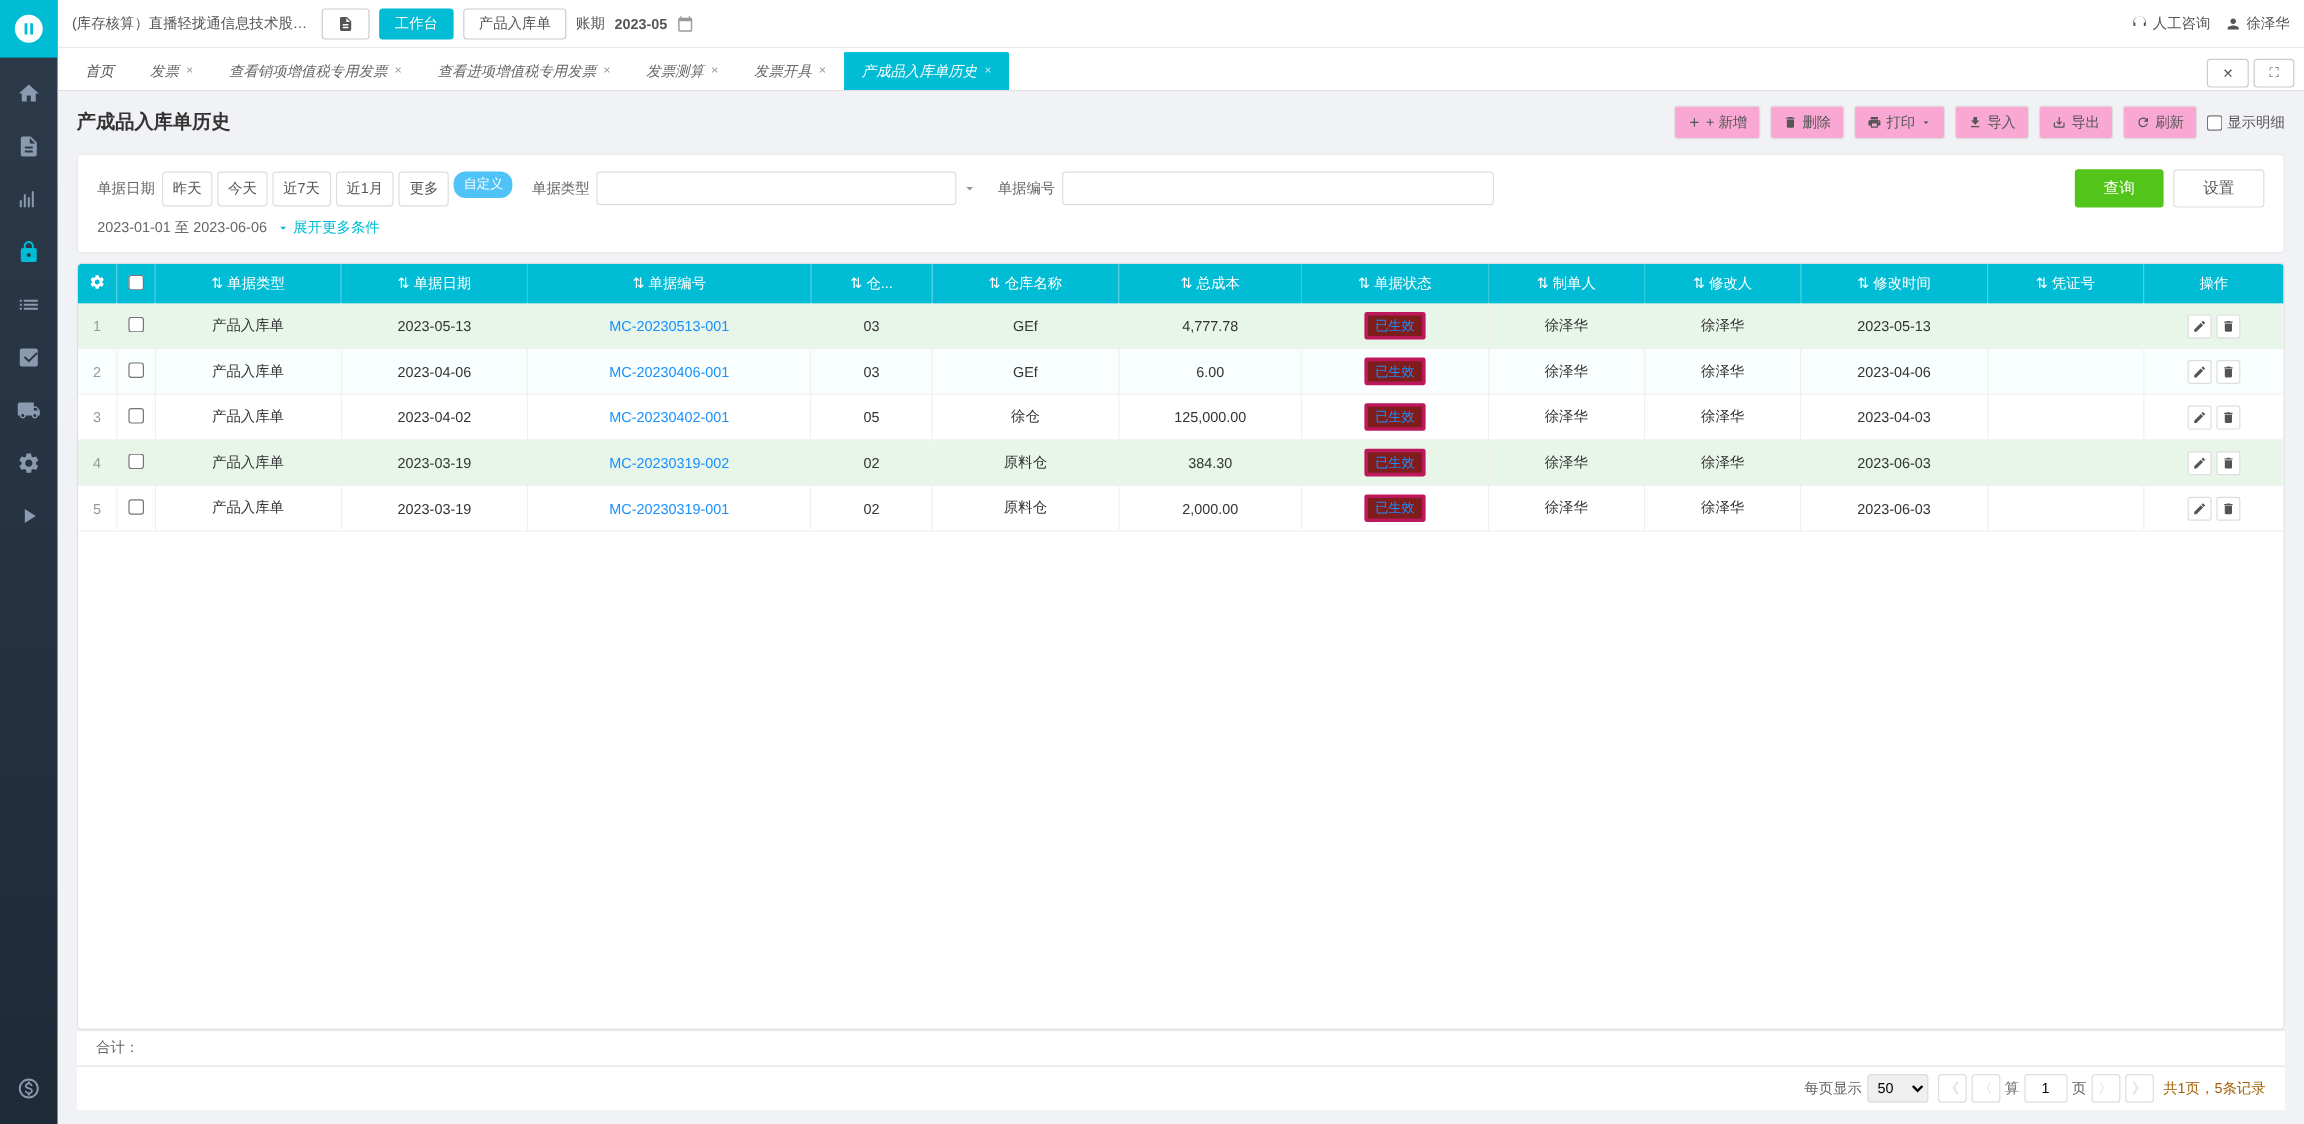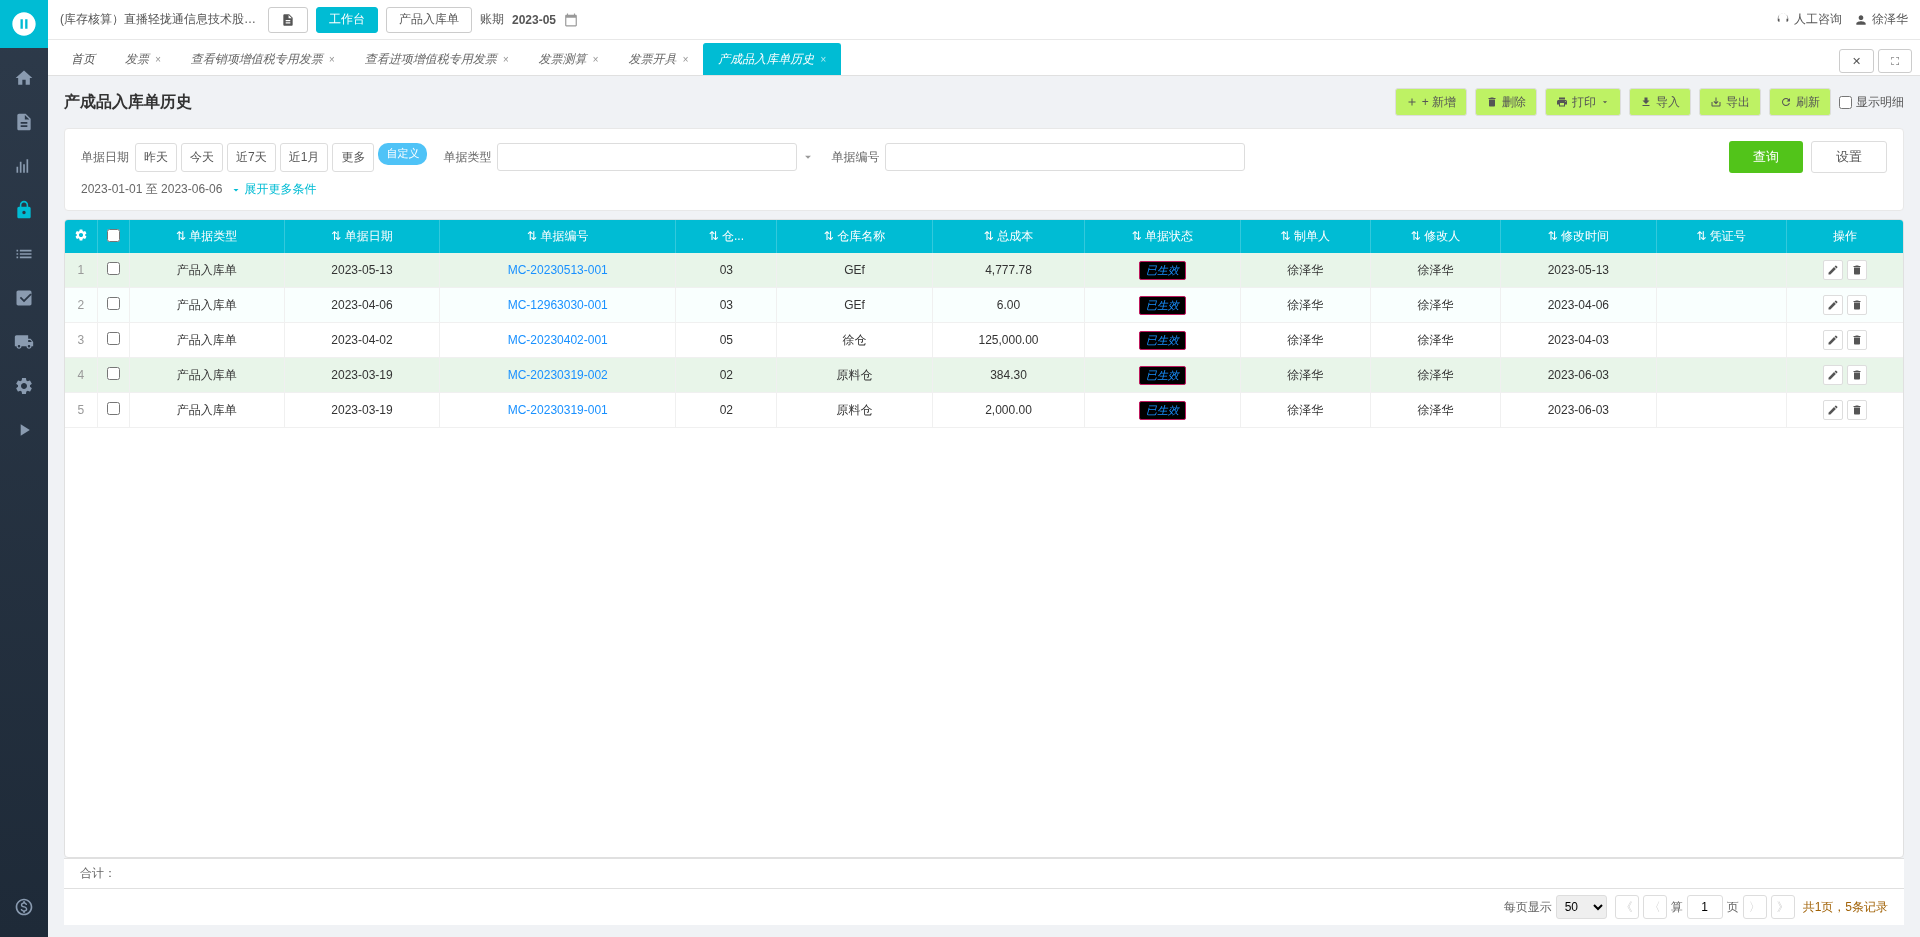--- a/index.html
+++ b/index.html
@@ -36,21 +36,21 @@
     .tab-close { font-size: 10px; color: inherit; opacity: 0.7; cursor: pointer; }
     .tabbar-actions { margin-left: auto; display: flex; align-items: center; gap: 4px; padding-bottom: 2px; }
 
     
     .page-content { flex: 1; overflow: auto; padding: 12px 16px; background: #f0f2f5; display: flex; flex-direction: column; }
 
     
     .page-header { display: flex; align-items: center; justify-content: space-between; margin-bottom: 12px; }
     .page-title { font-size: 16px; font-weight: bold; color: #333; }
     .page-actions { display: flex; align-items: center; gap: 8px; }
-    .action-btn { height: 28px; padding: 0 10px; border-radius: 3px; border: 1px solid #ddd; background: #bef264; cursor: pointer; font-size: 12px; color: #555; display: flex; align-items: center; gap: 4px; white-space: nowrap; }
+    .action-btn { height: 28px; padding: 0 10px; border-radius: 3px; border: 1px solid #ddd; background: #f9a8d4; cursor: pointer; font-size: 12px; color: #555; display: flex; align-items: center; gap: 4px; white-space: nowrap; }
     .show-detail-checkbox { display: flex; align-items: center; gap: 4px; font-size: 12px; color: #555; cursor: pointer; }
 
     
     .filter-area { background: #fff; border: 1px solid #e8e8e8; border-radius: 4px; padding: 12px 16px; margin-bottom: 8px; }
     .filter-row { display: flex; align-items: center; gap: 16px; flex-wrap: wrap; }
     .filter-item { display: flex; align-items: center; gap: 6px; }
     .filter-label { font-size: 12px; color: #666; white-space: nowrap; }
     .filter-quick-btns { display: flex; gap: 4px; }
     .quick-btn { height: 29px; padding: 0 8px; border-radius: 3px; border: 1px solid #ddd; background: #fff; cursor: pointer; font-size: 12px; color: #555; }
     .custom-btn { height: 22px; padding: 0 8px; border-radius: 10px; border: none; background: #4fc3f7; color: #fff; font-size: 11px; cursor: pointer; }
@@ -68,21 +68,21 @@
     thead tr { background: #00bcd4; color: #fff; }
     thead th { padding: 8px 6px; text-align: center; border-right: 1px solid rgba(255,255,255,0.2); white-space: nowrap; font-weight: normal; }
     thead th:last-child { border-right: none; }
     tbody tr { border-bottom: 1px solid #f0f0f0; }
     tbody tr:nth-child(even) { background: #f9fffe; }
     tbody tr.highlighted { background: #e8f5e9; }
     tbody td { padding: 7px 6px; text-align: center; border-right: 1px solid #f0f0f0; }
     tbody td:last-child { border-right: none; }
     .link-text { color: #1890ff; cursor: pointer; text-decoration: none; }
     .status-badge { display: inline-block; padding: 1px 6px; border-radius: 2px; font-size: 11px; }
-    .status-active { background: #000000; color: #1890ff; border: 1px solid #be185d; font-style: italic; }
+    .status-active { background: #7f1d1d; color: #1890ff; border: 3px solid #be185d; }
     .row-num { color: #999; }
     .col-settings { width: 32px; }
     .col-checkbox { width: 32px; }
 
     
     .table-footer { background: #fff; border-top: 1px solid #e0e0e0; padding: 6px 16px; display: flex; align-items: center; gap: 8px; }
     .total-label { font-size: 12px; color: #666; }
     .total-value { font-size: 12px; color: #333; font-weight: bold; flex: 1; text-align: center; }
 
     
@@ -372,21 +372,21 @@
                     <path d="M6 19c0 1.1.9 2 2 2h8c1.1 0 2-.9 2-2V7H6v12zM19 4h-3.5l-1-1h-5l-1 1H5v2h14V4z"></path>
                   </svg>
       </button>
     </td>
   </tr>
             <tr>
     <td><span class="row-num">2</span></td>
     <td><input type="checkbox" style=""></td>
     <td>产品入库单</td>
     <td>2023-04-06</td>
-    <td><a class="link-text">MC-12963030-001</a></td>
+    <td><a class="link-text">MC-20230406-001</a></td>
     <td>03</td>
     <td>GEf</td>
     <td>6.00</td>
     <td><span class="status-badge status-active">已生效</span></td>
     <td>徐泽华</td>
     <td>徐泽华</td>
     <td>2023-04-06</td>
     <td></td>
     <td>
       <button class="op-btn" title="编辑">

